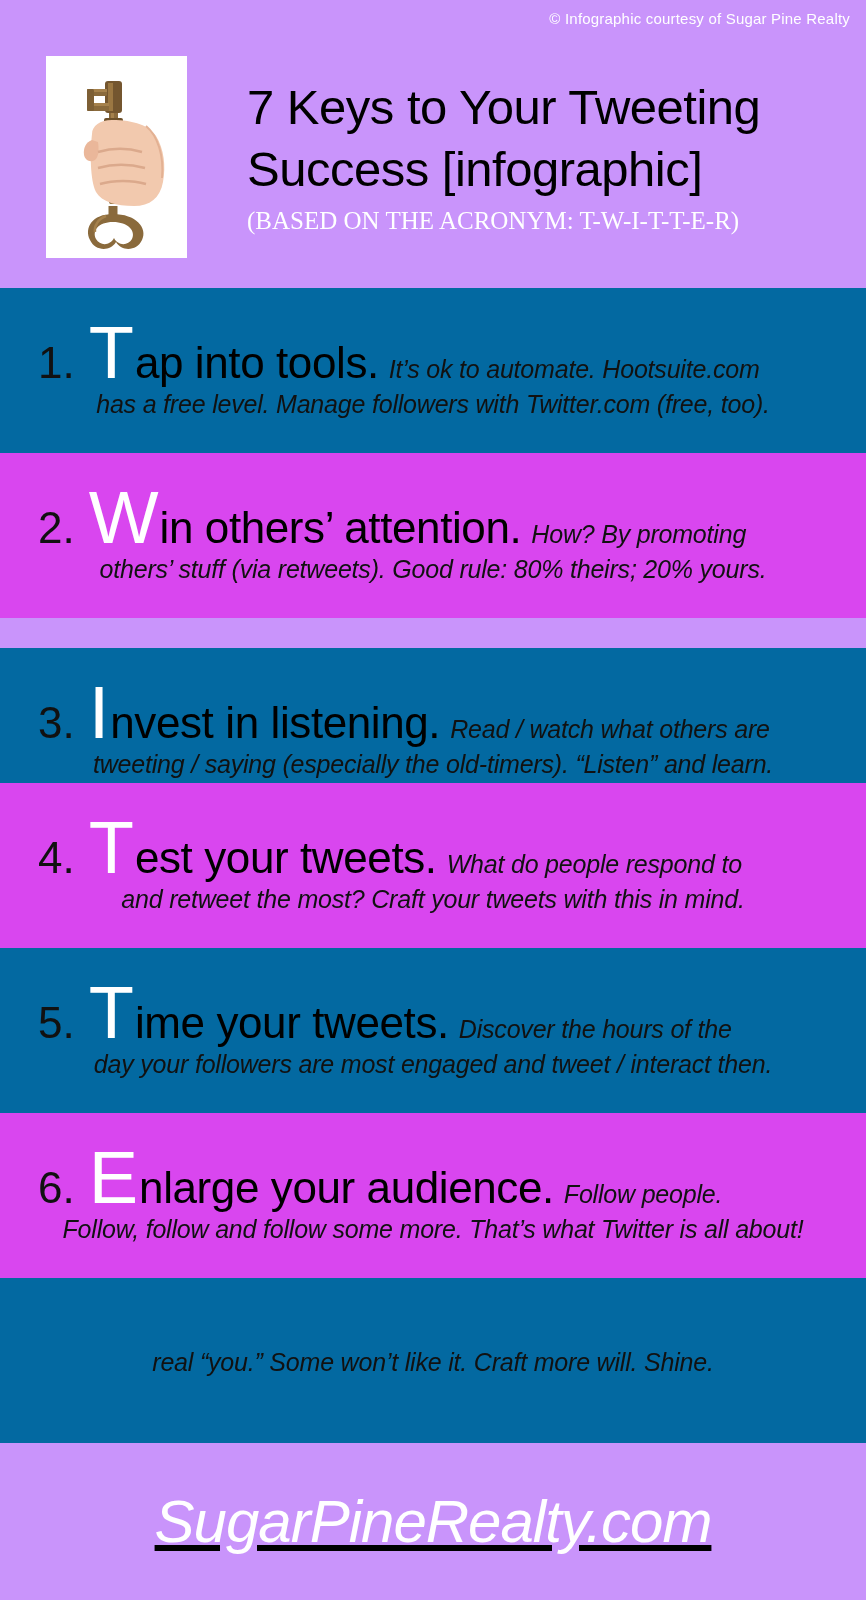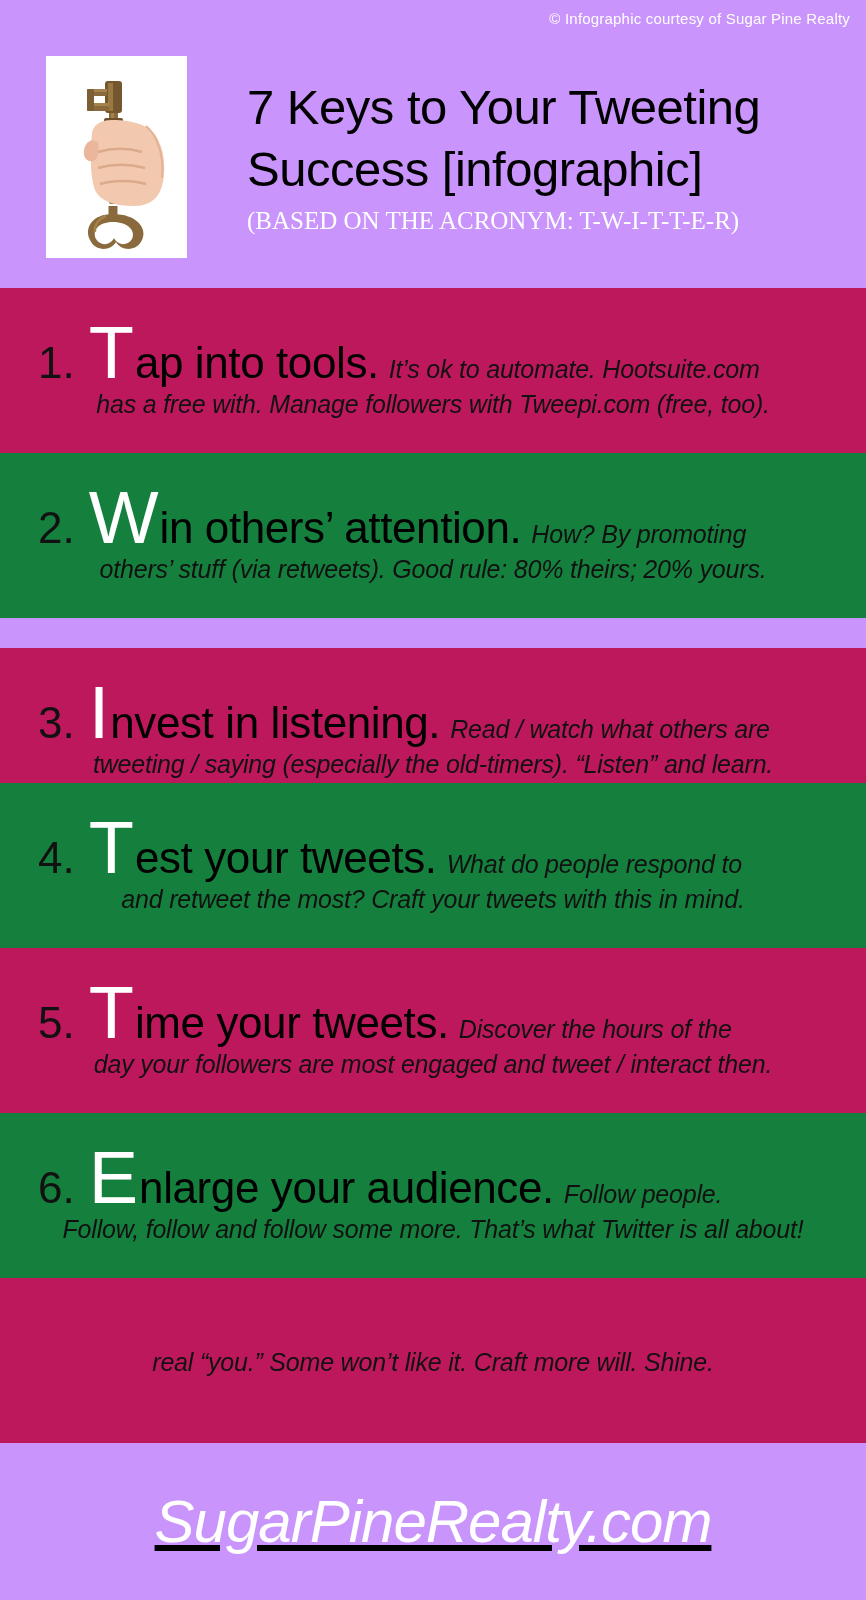--- a/index.html
+++ b/index.html
@@ -72,22 +72,22 @@
   }
 
   
   .key-row {
     position: absolute;
     left: 0;
     width: 866px;
     height: 165px;
     box-sizing: border-box;
   }
-  .key-row.gray   { background: #be185d; }
-  .key-row.purple { background: #15803d; }
+  .key-row.gray   { background: #0369a1; }
+  .key-row.purple { background: #d946ef; }
 
   .row-inner {
     position: absolute;
     left: 0;
     right: 0;
     top: 50%;
     transform: translateY(-50%);
     padding: 0 24px;
     text-align: center;
   }
@@ -207,21 +207,21 @@
       <div class="title-line">7 Keys to Your Tweeting</div>
       <div class="title-line">Success [infographic]</div>
       <div class="subtitle">(BASED ON THE ACRONYM: T-W-I-T-T-E-R)</div>
     </div>
   </div>
 
   <div id="rows-container">
       <div class="key-row gray" style="top: 288px;">
         <div class="row-inner">
           <span class="line1"><span class="num">1.</span><span class="dropcap">T</span><span class="headline">ap into tools.</span><span class="detail1">It’s ok to automate. Hootsuite.com</span></span>
-          <span class="line2">has a free with. Manage followers with Tweepi.com (free, too).</span>
+          <span class="line2">has a free level. Manage followers with Twitter.com (free, too).</span>
         </div>
       </div>
       <div class="key-row purple" style="top: 453px;">
         <div class="row-inner">
           <span class="line1"><span class="num">2.</span><span class="dropcap">W</span><span class="headline">in others’ attention.</span><span class="detail1">How? By promoting</span></span>
           <span class="line2">others’ stuff (via retweets). Good rule: 80% theirs; 20% yours.</span>
         </div>
       </div>
       <div class="key-row gray" style="top: 648px;">
         <div class="row-inner">

